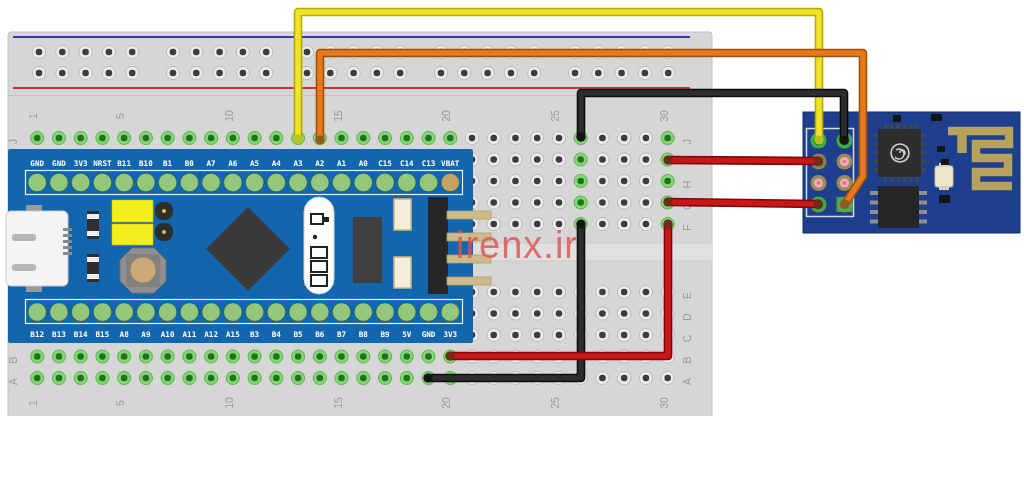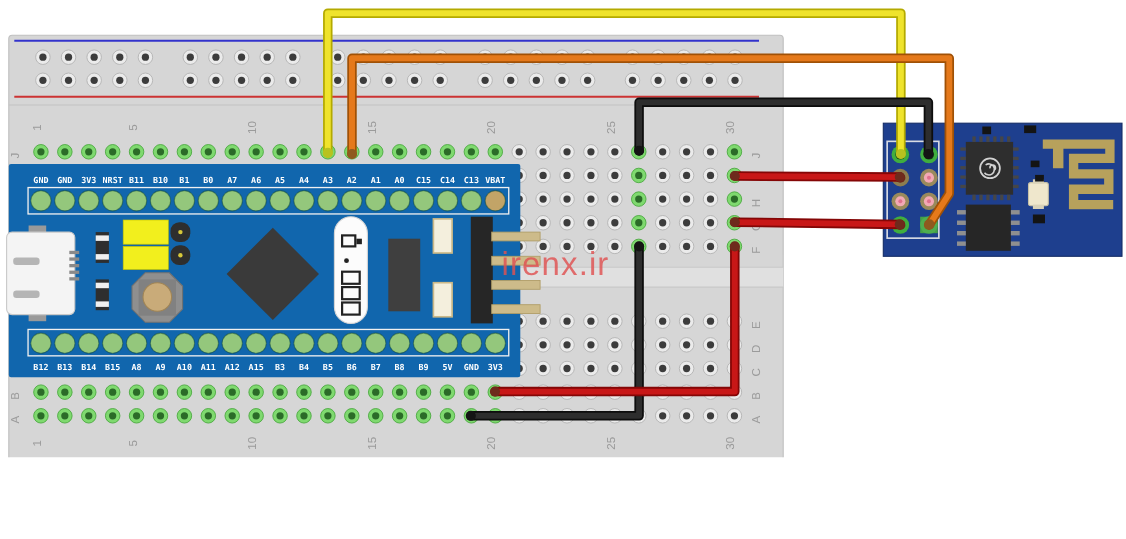--- a/index.html
+++ b/index.html
@@ -1,19 +1,19 @@
 <!DOCTYPE html>
 <html><head>
 <meta charset="utf-8">
 <style>
   html,body{margin:0;padding:0;background:#ffffff;}
   .stage{position:relative;width:1024px;height:416px;background:#ffffff;overflow:hidden;
          font-family:"Liberation Sans",sans-serif;}
   svg{position:absolute;left:0;top:0;}
-  .watermark{position:absolute;left:456px;top:224px;font-size:30px;font-weight:400;
+  .watermark{position:absolute;left:456px;top:224px;font-size:38px;font-weight:400;
              letter-spacing:1px;opacity:.82;font-family:"Liberation Sans",sans-serif;
              pointer-events:none;}
   text.bb-label{font-family:"Liberation Sans",sans-serif;fill:#9b9b9b;font-size:10.5px;}
   text.pin-label{font-family:"DejaVu Sans Mono",monospace;font-weight:bold;fill:#ffffff;
                  font-size:7.6px;text-anchor:middle;}
 </style>
 </head>
 <body>
 
 <div class="stage">

